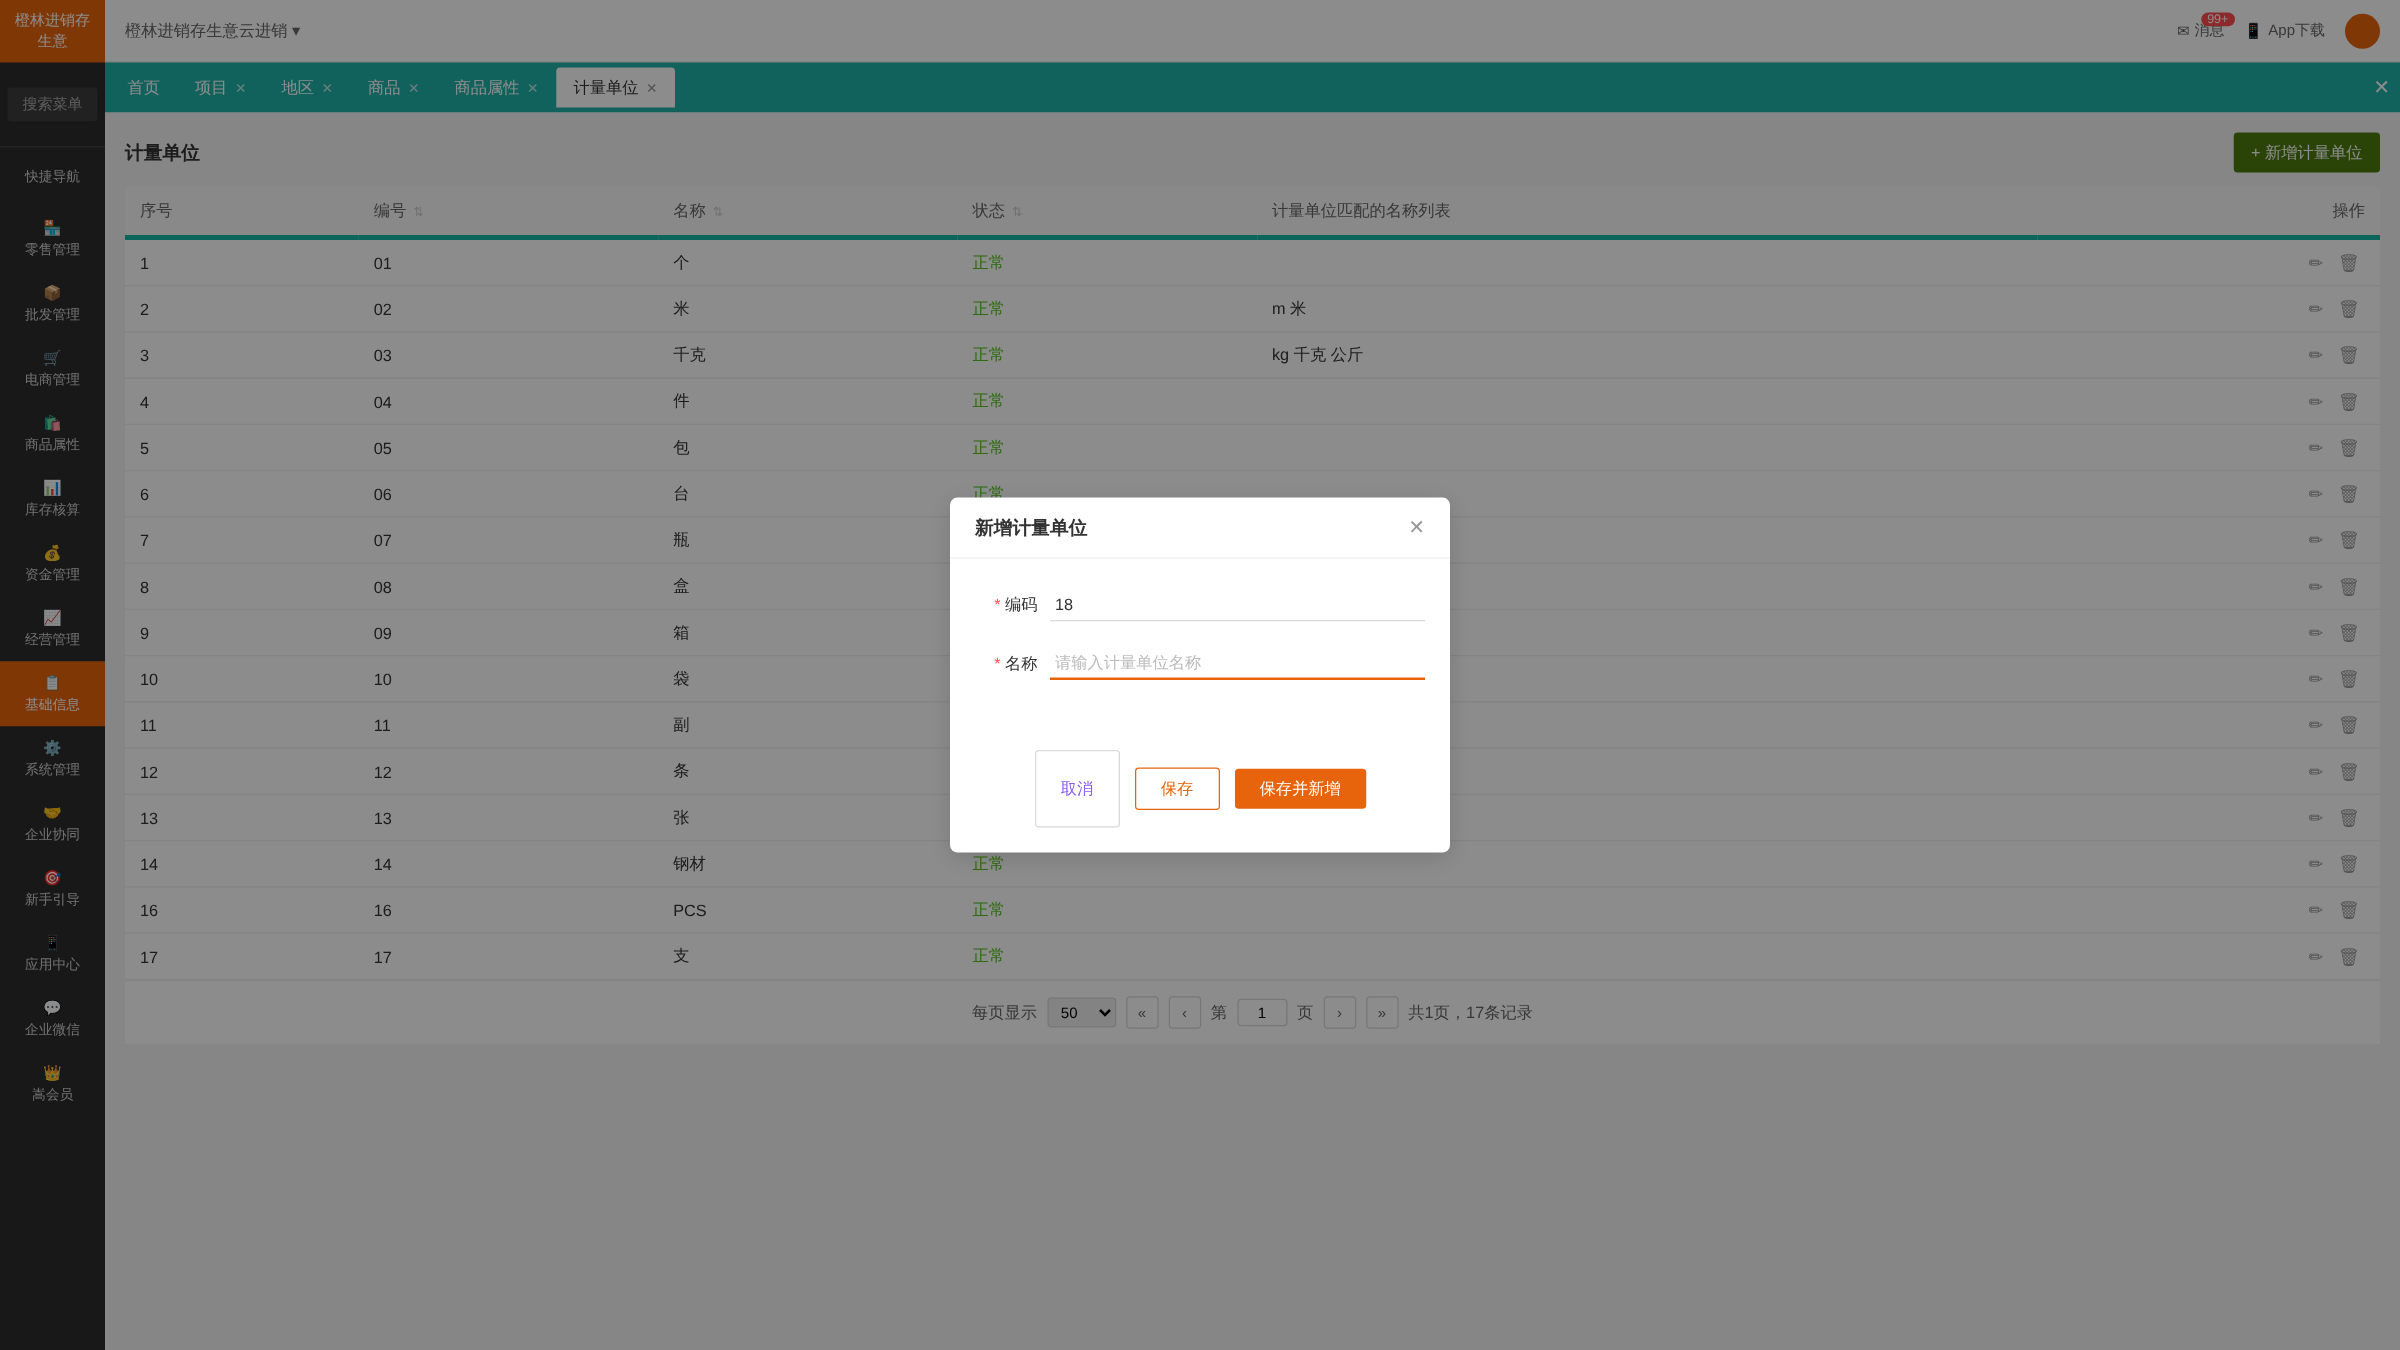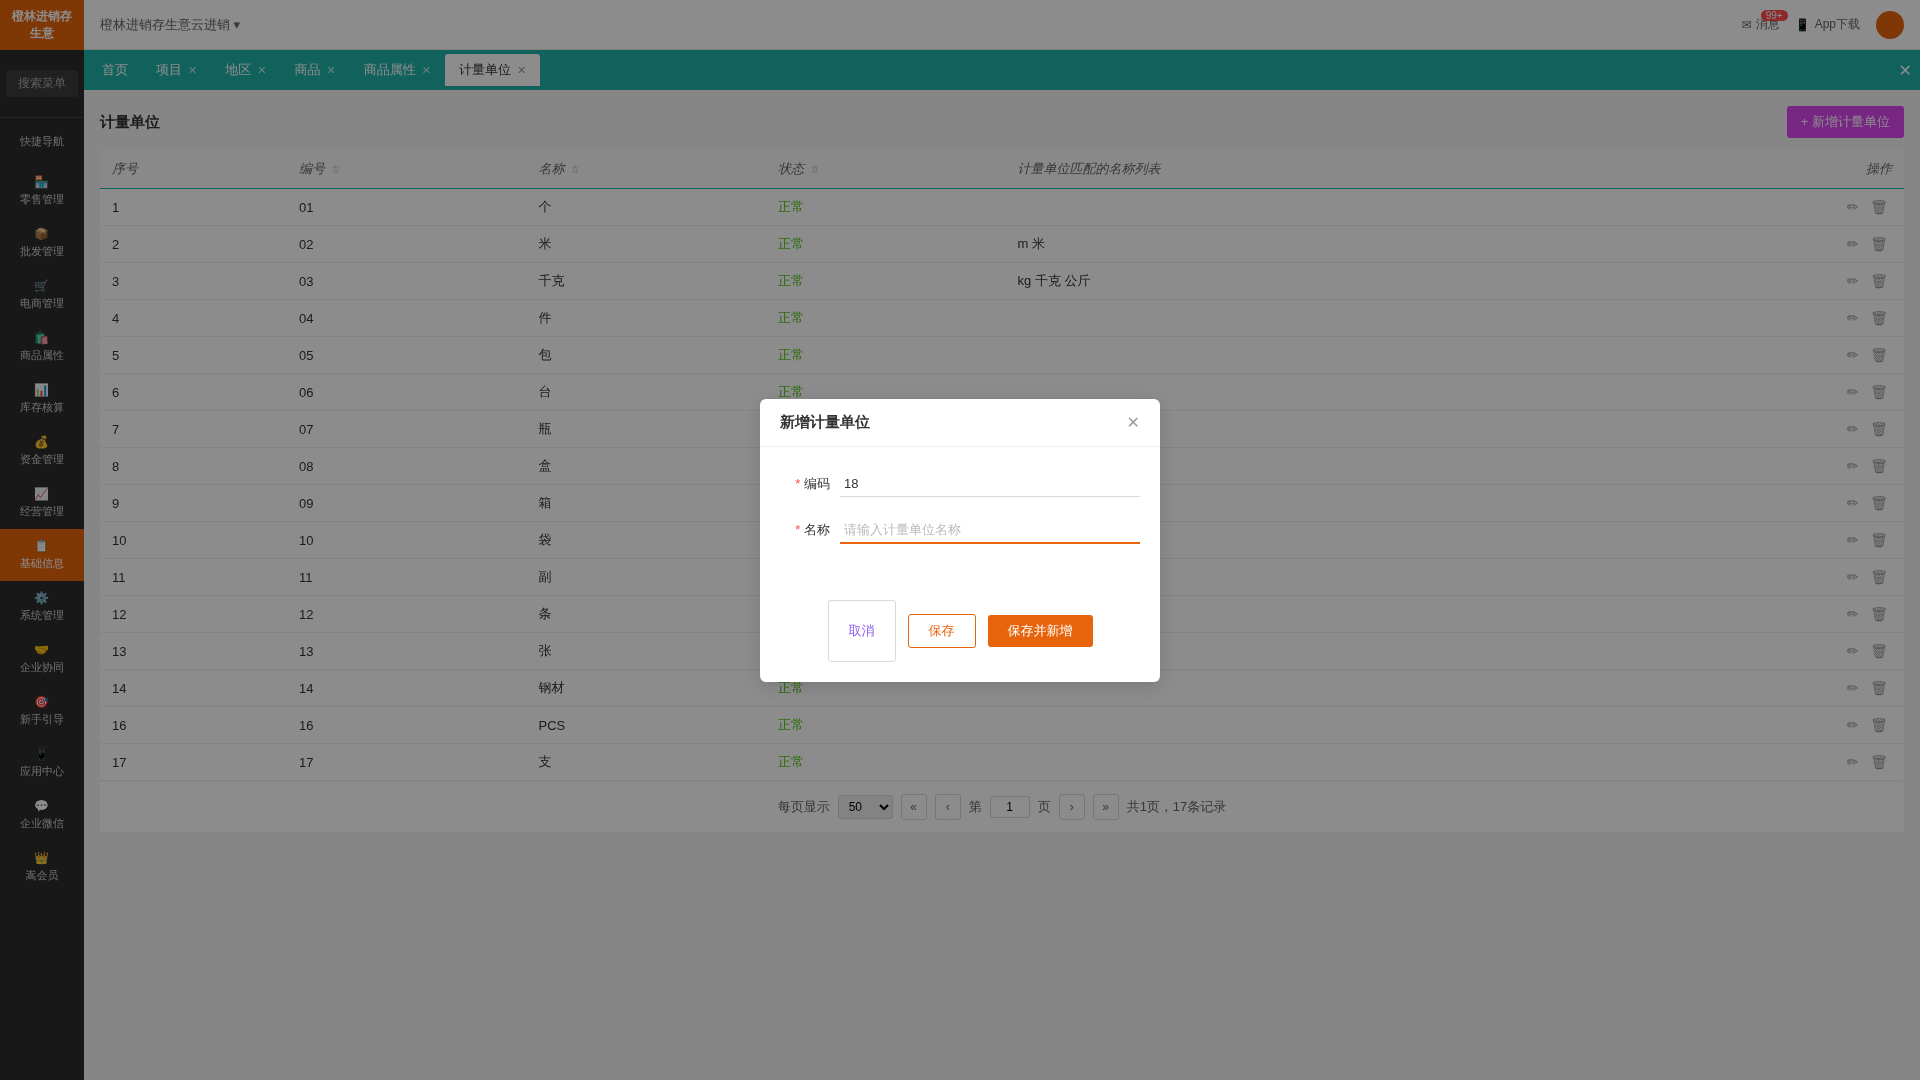--- a/index.html
+++ b/index.html
@@ -1,21 +1,21 @@
 <!DOCTYPE html>
 <html><head>
   <meta charset="utf-8">
   <style>
     * { margin: 0; padding: 0; box-sizing: border-box; }
     body { font-family: 'Microsoft YaHei', sans-serif; font-size: 13px; background: #f0f2f5; color: #333; width: 1920px; height: 1080px; overflow: hidden; display: flex; }
 
     
     .sidebar { width: 84px; background: #2d2d2d; height: 1080px; display: flex; flex-direction: column; align-items: center; flex-shrink: 0; }
     .sidebar-logo { width: 100%; padding: 10px 8px; background: #e8640c; display: flex; align-items: center; justify-content: center; height: 50px; }
-    .sidebar-logo-text { color: white; font-size: 12px; font-weight: bold; text-align: center; }
+    .sidebar-logo-text { color: white; font-size: 12px; font-weight: normal; text-align: center; }
     .sidebar-search { width: 100%; padding: 20px 6px; }
     .sidebar-search-btn { width: 100%; background: #3d3d3d; border: none; color: #aaa; padding: 5px 4px; border-radius: 3px; cursor: pointer; font-size: 12px; text-align: center; }
     .sidebar-quick-nav { width: 100%; padding: 6px 0; border-top: 1px solid #444; }
     .sidebar-item { width: 100%; padding: 10px 4px; text-align: center; color: #ccc; cursor: pointer; font-size: 12px; display: flex; flex-direction: column; align-items: center; gap: 3px; }
     .sidebar-item.active { background: #e8640c; color: white; }
     .sidebar-item-label { font-size: 11px; }
 
     
     .main { flex: 1; display: flex; flex-direction: column; height: 1080px; }
 
@@ -36,27 +36,27 @@
     .tab-close { font-size: 11px; color: rgba(255,255,255,0.7); cursor: pointer; }
     .tab.active .tab-close { color: #999; }
     .tabs-close-all { position: absolute; right: 8px; color: white; cursor: pointer; font-size: 16px; }
 
     
     .content { flex: 1; padding: 16px; overflow: auto; background: #f5f5f5; position: relative; }
 
     
     .page-header { display: flex; align-items: center; justify-content: space-between; margin-bottom: 12px; }
     .page-title { font-size: 15px; font-weight: bold; color: #333; }
-    .add-btn { background: #d946ef; color: white; border: none; padding: 7px 14px; border-radius: 3px; cursor: pointer; font-size: 13px; }
+    .add-btn { background: #4d7c0f; color: white; border: none; padding: 7px 14px; border-radius: 3px; cursor: pointer; font-size: 13px; }
 
     
     .table-container { background: white; border-radius: 4px; overflow: hidden; }
     table { width: 100%; border-collapse: collapse; font-size: 13px; }
     thead tr { background: #fafafa; }
-    th { padding: 10px 12px; text-align: left; color: #666; font-weight: normal; border-bottom: 1px solid #14b8a6; white-space: nowrap; font-style: italic; }
+    th { padding: 10px 12px; text-align: left; color: #666; font-weight: normal; border-bottom: 4px solid #14b8a6; white-space: nowrap; }
     td { padding: 9px 12px; border-bottom: 1px solid #f0f0f0; color: #333; }
     .status-normal { color: #52c41a; }
     .action-btn { color: #999; cursor: pointer; margin: 0 4px; font-size: 14px; }
     .col-actions { text-align: right; }
     th .sort-arrows { font-size: 10px; color: #ccc; margin-left: 2px; }
 
     
     .pagination { display: flex; align-items: center; justify-content: center; padding: 12px 16px; background: white; border-top: 1px solid #f0f0f0; gap: 8px; font-size: 13px; color: #666; }
     .page-size-select { border: 1px solid #d9d9d9; border-radius: 3px; padding: 3px 6px; font-size: 12px; }
     .page-nav-btn { border: 1px solid #d9d9d9; background: white; width: 26px; height: 26px; cursor: pointer; border-radius: 3px; display: flex; align-items: center; justify-content: center; font-size: 12px; color: #666; }

